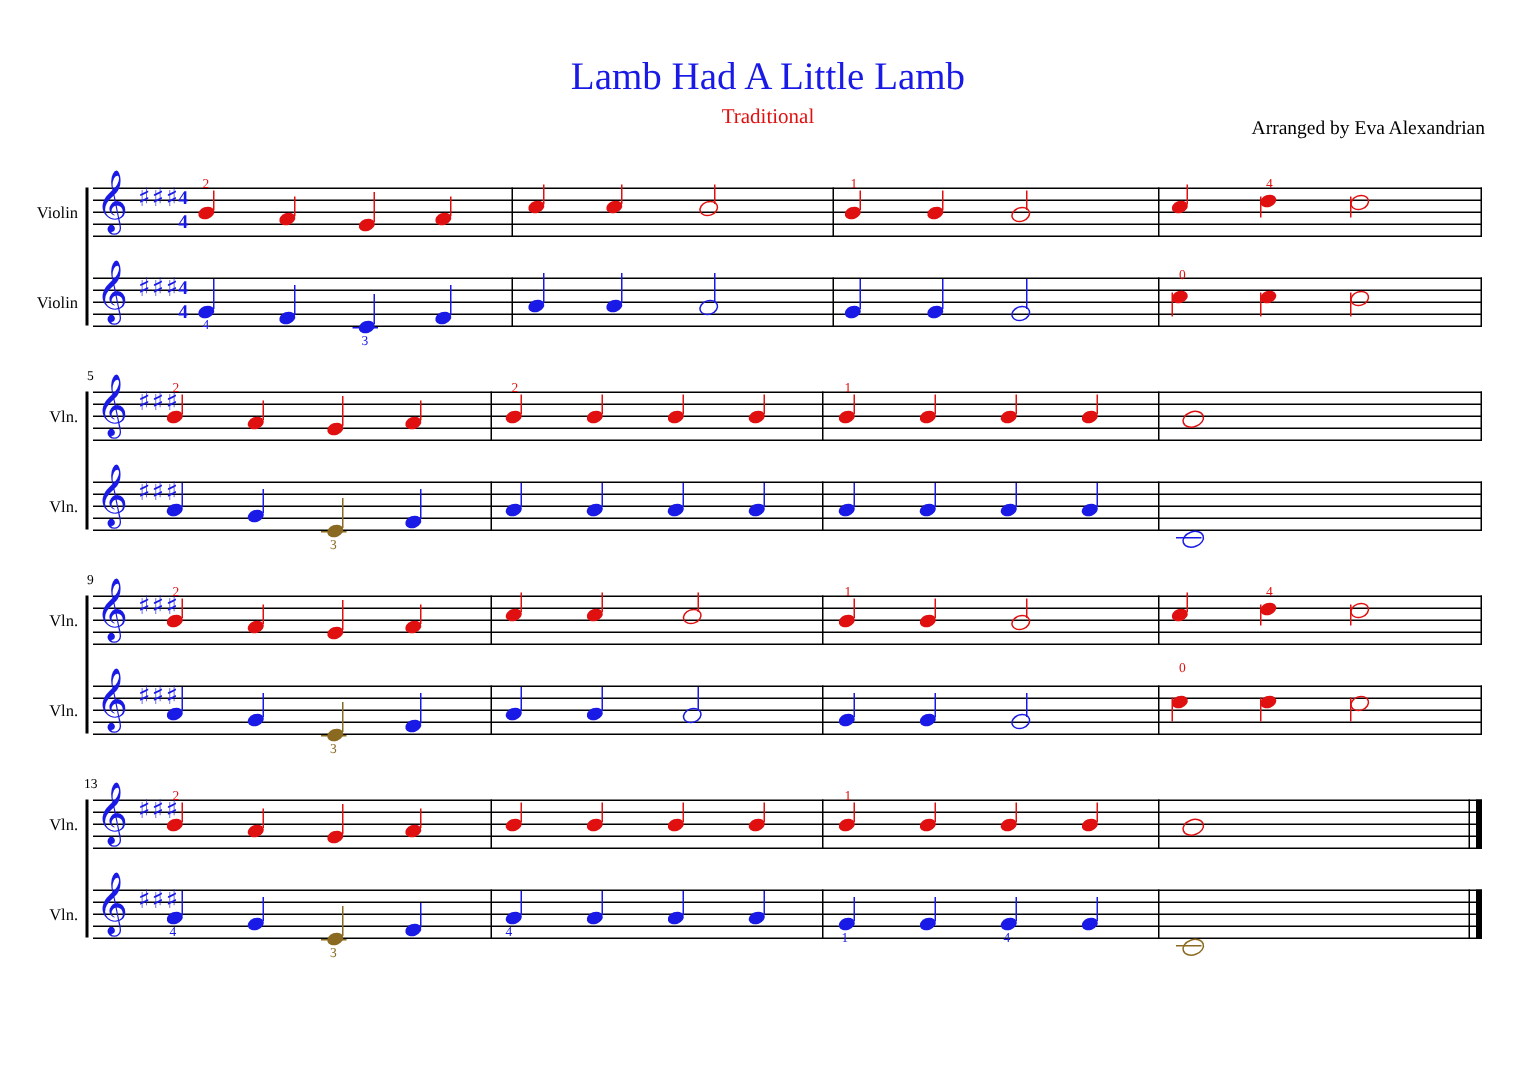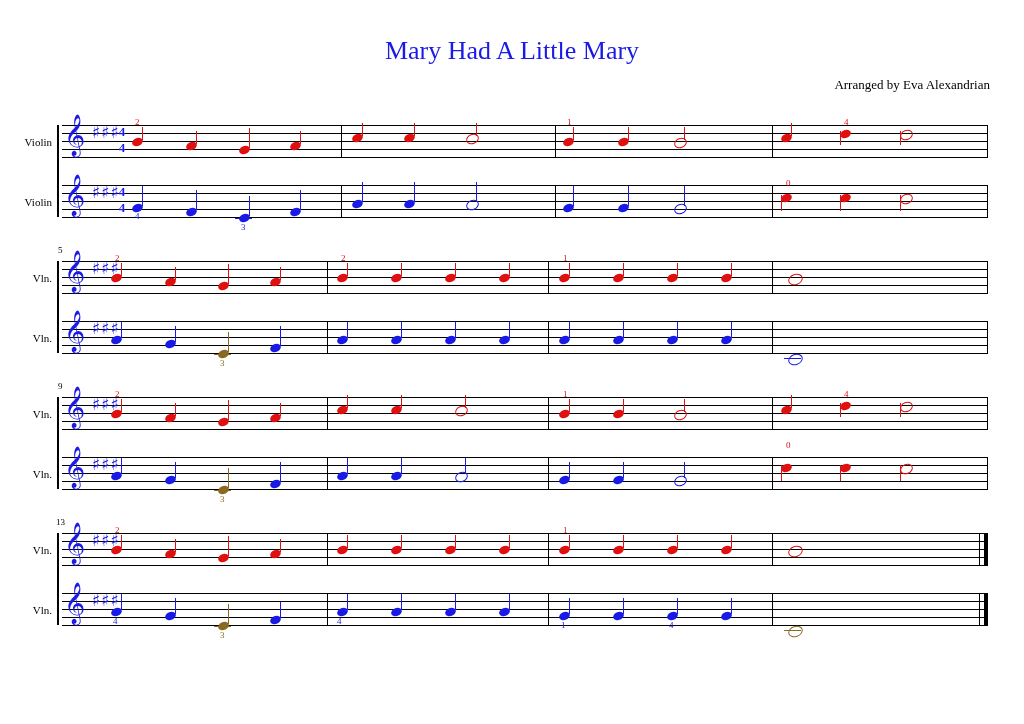--- a/index.html
+++ b/index.html
@@ -170,21 +170,22 @@
   }
   .fingering.red   { color: #e01010; }
   .fingering.blue  { color: #1a1ae6; }
   .fingering.brown { color: #8a6a20; }
 </style>
 </head>
 <body>
 
 <div id="sheet">
 
-  <div class="title">Mary Had A Little Mary</div>
+  <div class="title">Lamb Had A Little Lamb</div>
+  <div class="subtitle">Traditional</div>
   <div class="arranger">Arranged by Eva Alexandrian</div>
 
   <div class="system" style="top:0;">
 
     <div class="brace" style="top:125px; height:92px;"></div>
 
     <div class="instrument-label" style="top:136px; left:0px;">Violin</div>
     <div class="staff" style="top:125px;">
       <div class="line"></div>
       <div class="line"></div>

